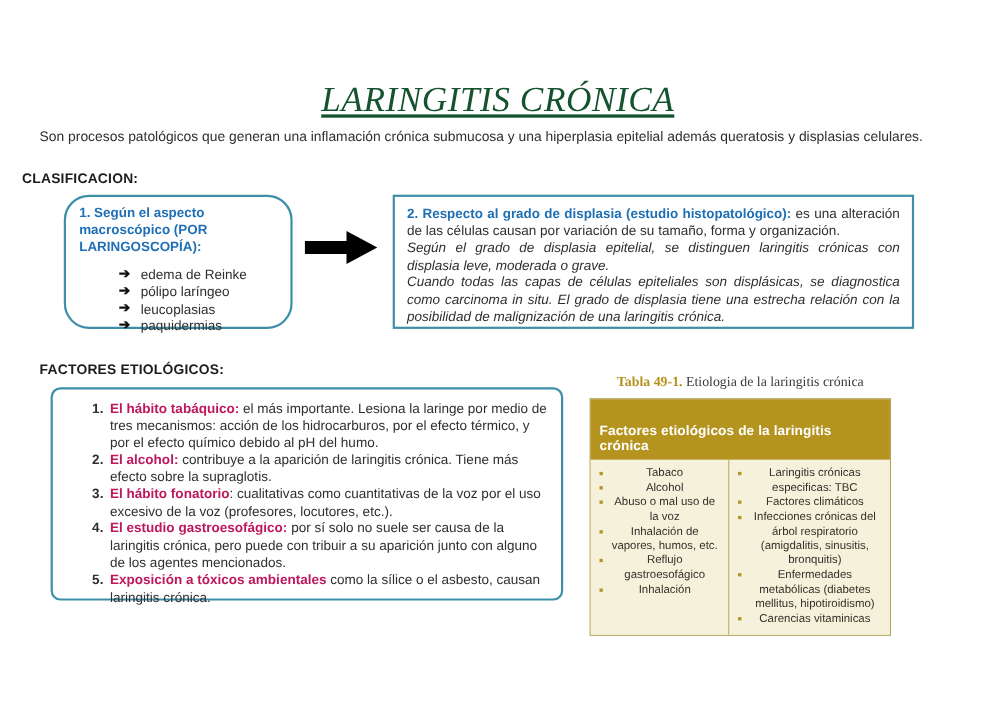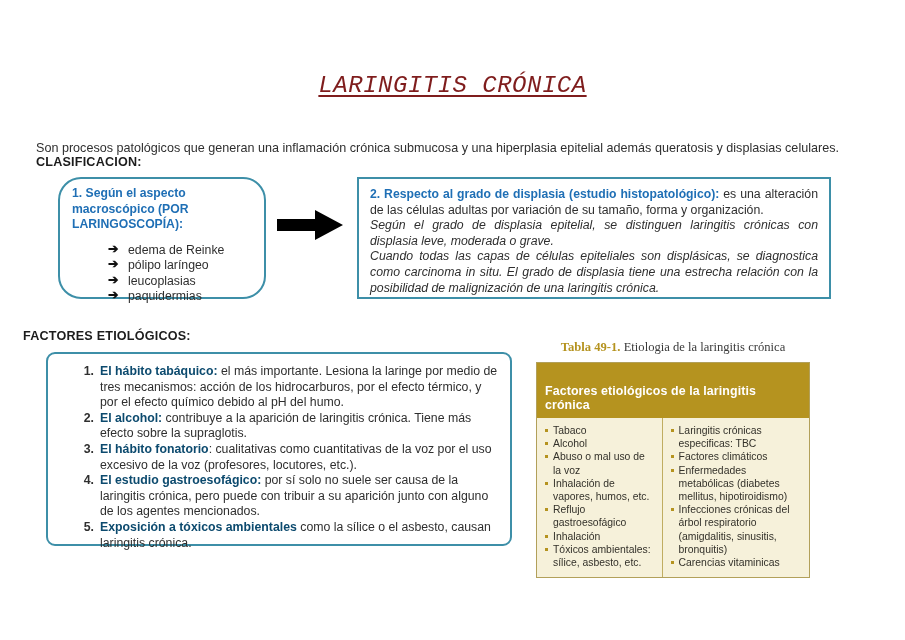--- a/index.html
+++ b/index.html
@@ -23,50 +23,50 @@
     box-sizing: border-box;
   }
 
   
   .doc-title {
     position: absolute;
     left: 0;
     top: 72px;
     width: 905px;
     text-align: center;
-    font-family: Liberation Mono, monospace;
+    font-family: Liberation Serif, serif;
     font-style: italic;
-    font-size: 24px;
+    font-size: 32px;
     letter-spacing: 0.5px;
-    color: #7f1d1d;
+    color: #14532d;
     text-decoration: underline;
     text-underline-offset: 3px;
   }
 
   
   .intro {
     position: absolute;
     left: 36px;
-    top: 140px;
+    top: 116px;
     width: 846px;
     font-size: 12.6px;
     line-height: 16px;
     color: #2f2f2f;
   }
 
   
   .section-label {
     position: absolute;
     font-weight: bold;
     font-size: 12.6px;
     color: #1c1c1c;
     letter-spacing: 0.2px;
   }
-  .label-clasificacion { left: 36px; top: 155px; }
-  .label-factores { left: 23px; top: 329px; }
+  .label-clasificacion { left: 20px; top: 155px; }
+  .label-factores { left: 36px; top: 329px; }
 
   
   .box {
     position: absolute;
     box-sizing: border-box;
     border: 2.5px solid #3d8fa8;
     background: #ffffff;
   }
   .box-macro {
     left: 58px;
@@ -144,21 +144,21 @@
     margin-bottom: 0px;
   }
   .factor-list li .num {
     position: absolute;
     left: 0;
     top: 0;
     font-weight: bold;
     width: 16px;
     text-align: right;
   }
-  .factor-list b { font-weight: bold; color: #0c4a6e; }
+  .factor-list b { font-weight: bold; color: #be185d; }
 
   
   .table-figure {
     position: absolute;
     left: 536px;
     top: 340px;
     width: 274px;
   }
   .table-caption {
     font-family: "Liberation Serif", "DejaVu Serif", serif;
@@ -205,20 +205,21 @@
     margin: 0;
     padding: 0;
     font-size: 10.4px;
     line-height: 13.2px;
     color: #33312a;
   }
   .etio-col li {
     position: relative;
     padding-left: 9px;
     margin-bottom: 0px;
+    text-align: center;
   }
   .etio-col li::before {
     content: "";
     position: absolute;
     left: 1px;
     top: 5px;
     width: 3px;
     height: 3px;
     background: #b5931f;
   }
@@ -266,21 +267,21 @@
   </div>
 
   <div class="big-arrow">
     <svg width="66" height="30" viewBox="0 0 66 30" xmlns="http://www.w3.org/2000/svg">
       <polygon points="0,9 38,9 38,0 66,15 38,30 38,21 0,21" fill="#000000"></polygon>
     </svg>
   </div>
 
   <div class="box box-displasia">
     <div class="displasia-body">
-      <p class="para"><span class="box-heading">2. Respecto al grado de displasia (estudio histopatológico):</span><span> es una alteración de las células adultas por variación de su tamaño, forma y organización.</span></p>
+      <p class="para"><span class="box-heading">2. Respecto al grado de displasia (estudio histopatológico):</span><span> es una alteración de las células causan por variación de su tamaño, forma y organización.</span></p>
       <p class="para justified">Según el grado de displasia epitelial, se distinguen laringitis crónicas con displasia leve, moderada o grave.</p>
       <p class="para justified">Cuando todas las capas de células epiteliales son displásicas, se diagnostica como carcinoma in situ.  El grado de displasia tiene una estrecha relación con la posibilidad de malignización de una laringitis crónica.</p>
     </div>
   </div>
 
   <div class="section-label label-factores">FACTORES ETIOLÓGICOS:</div>
 
   <div class="box box-factores">
     <ol class="factor-list">
       <li>
@@ -307,29 +308,28 @@
       <div class="etio-header">Factores etiológicos de la laringitis crónica</div>
       <div class="etio-body">
         <div class="etio-col left">
           <ul>
             <li>Tabaco</li>
             <li>Alcohol</li>
             <li>Abuso o mal uso de la voz</li>
             <li>Inhalación de vapores, humos, etc.</li>
             <li>Reflujo gastroesofágico</li>
             <li>Inhalación</li>
-            <li>Tóxicos ambientales: sílice, asbesto, etc.</li>
           </ul>
         </div>
         <div class="etio-col right">
           <ul>
             <li>Laringitis crónicas especificas: TBC</li>
             <li>Factores climáticos</li>
+            <li>Infecciones crónicas del árbol respiratorio (amigdalitis, sinusitis, bronquitis)</li>
             <li>Enfermedades metabólicas (diabetes mellitus, hipotiroidismo)</li>
-            <li>Infecciones crónicas del árbol respiratorio (amigdalitis, sinusitis, bronquitis)</li>
             <li>Carencias vitaminicas</li>
           </ul>
         </div>
       </div>
     </div>
   </div>
 
 </div>
 
 </body></html>

